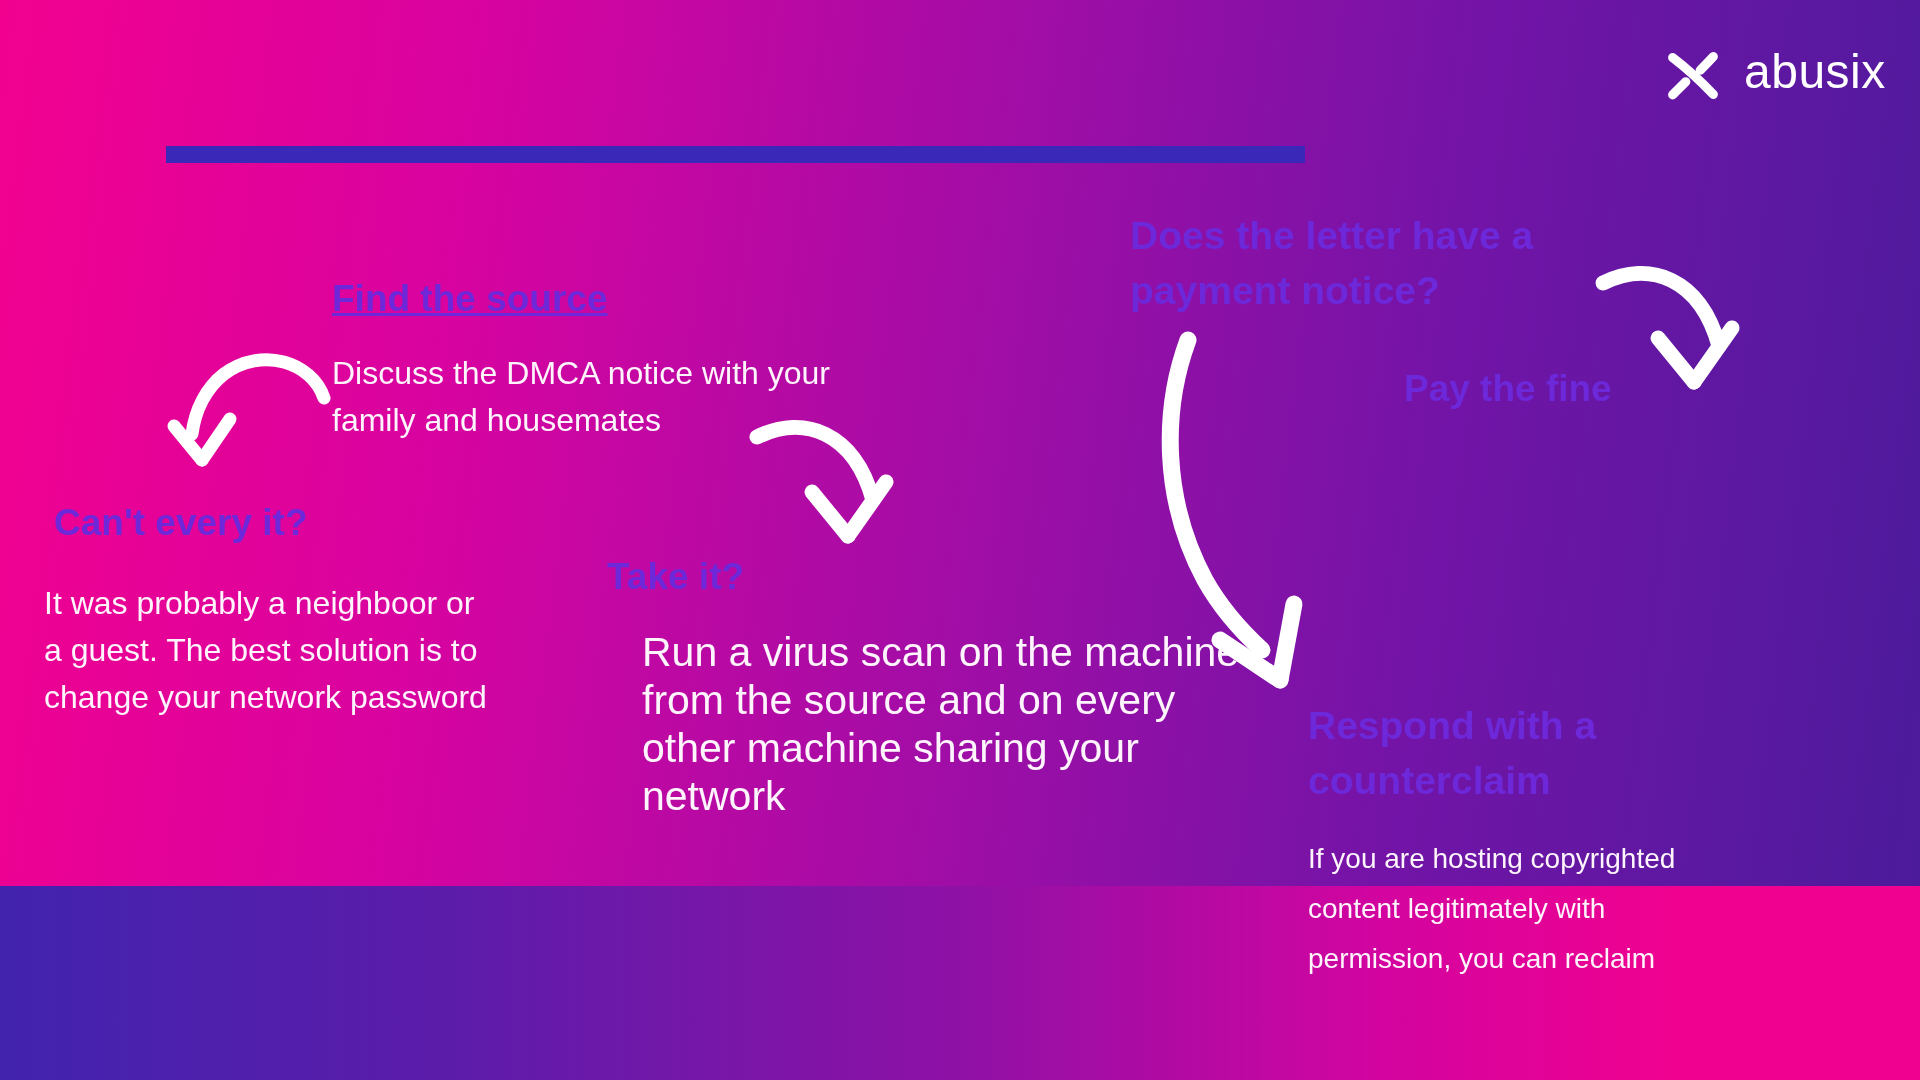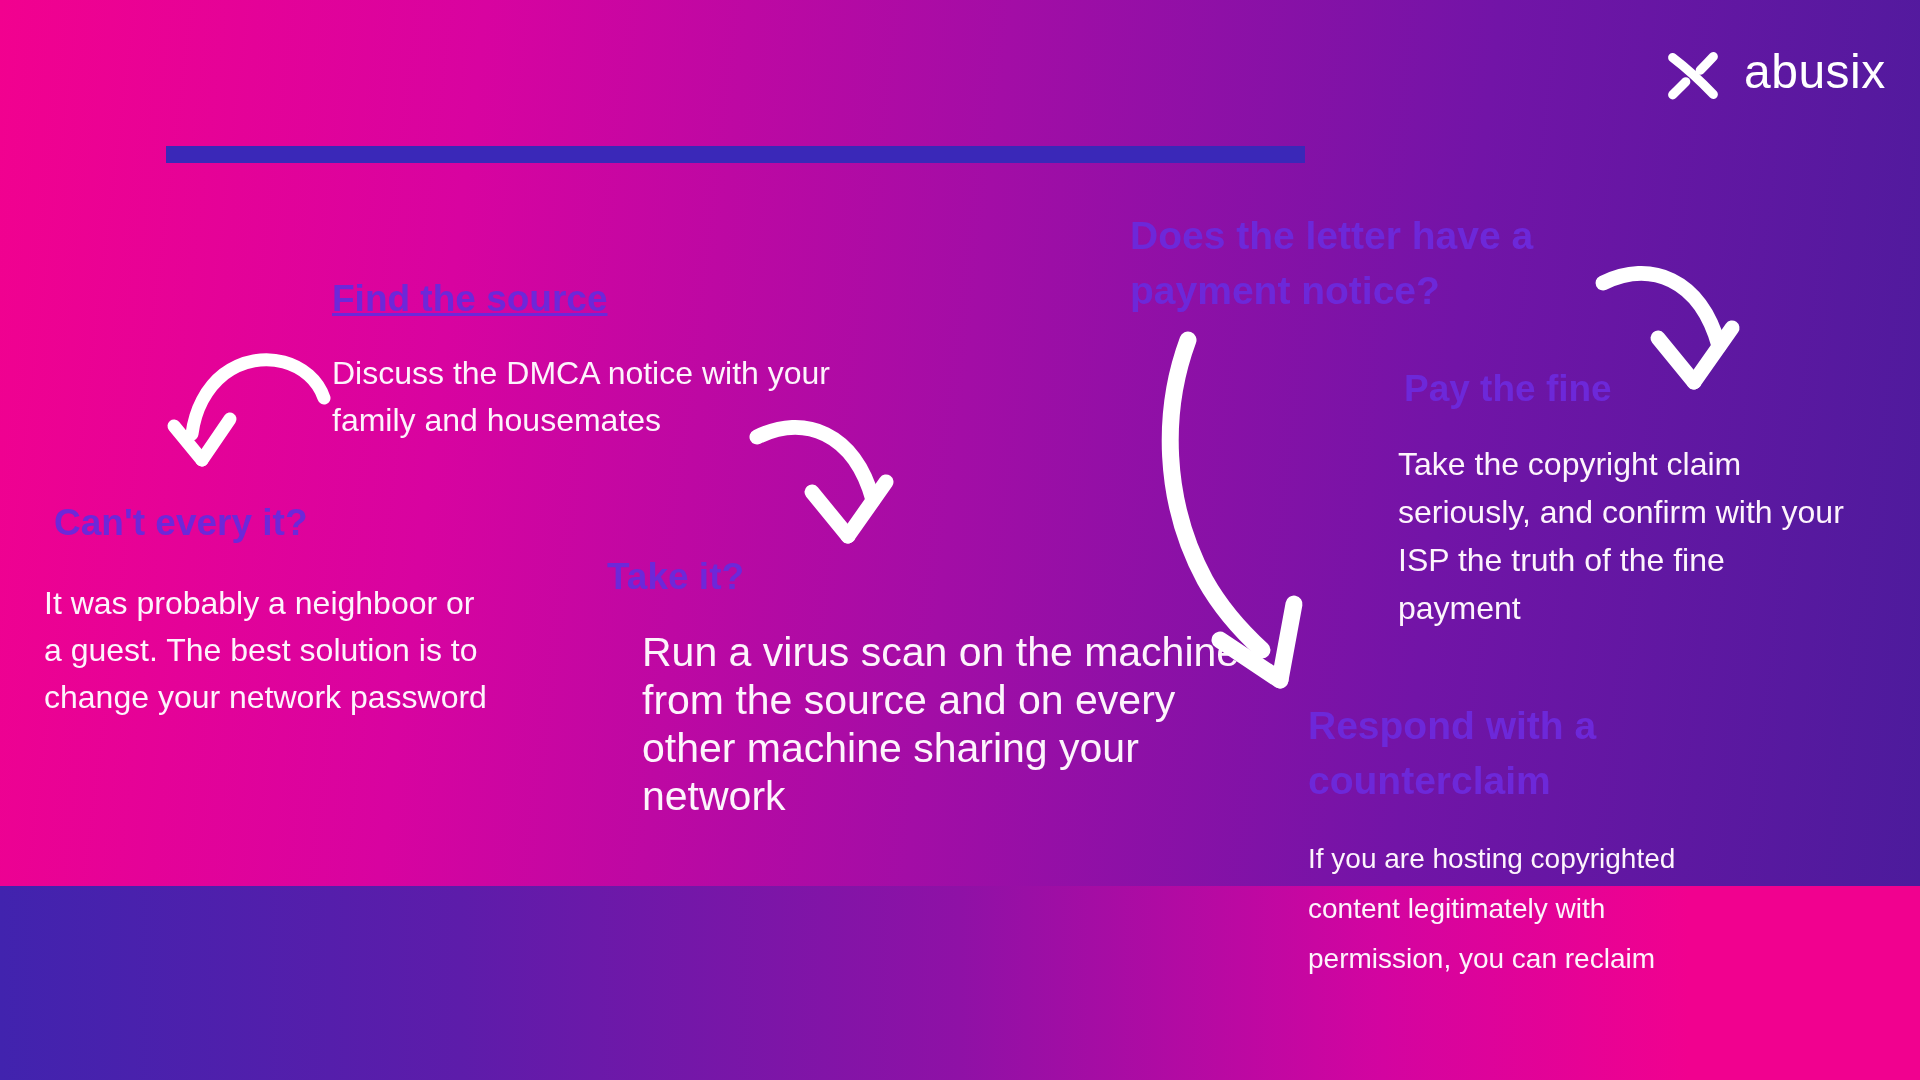--- a/index.html
+++ b/index.html
@@ -150,24 +150,20 @@
 
   <span class="abs arrow-pay-pos">
     <svg class="arrow-svg" width="170" height="150" viewBox="0 0 170 150" fill="none">
       <path d="M 15 25 C 62 2, 112 20, 131 88" stroke="#ffffff" stroke-width="15" stroke-linecap="round" fill="none"></path>
       <path d="M 70 80 L 106 124" stroke="#ffffff" stroke-width="15" stroke-linecap="round" fill="none"></path>
       <path d="M 144 70 L 106 124" stroke="#ffffff" stroke-width="15" stroke-linecap="round" fill="none"></path>
     </svg>
   </span>
 
   <div class="heading abs h-pay">Pay the fine</div>
-  <div class="body-text abs b-pay">Take the copyright claim
-seriously, and confirm with your
-ISP the truth of the fine
-payment</div>
 
   <span class="abs arrow-long-pos">
     <svg class="arrow-svg" width="175" height="375" viewBox="0 0 175 375" fill="none">
       <path d="M 28 10 C 2 80, 2 170, 45 250 C 59 275, 78 298, 102 320" stroke="#ffffff" stroke-width="17" stroke-linecap="round" fill="none"></path>
       <path d="M 60 310 L 120 350" stroke="#ffffff" stroke-width="17" stroke-linecap="round" fill="none"></path>
       <path d="M 134 274 L 120 350" stroke="#ffffff" stroke-width="17" stroke-linecap="round" fill="none"></path>
     </svg>
   </span>
 
   <div class="heading abs h-respond">Respond with a

